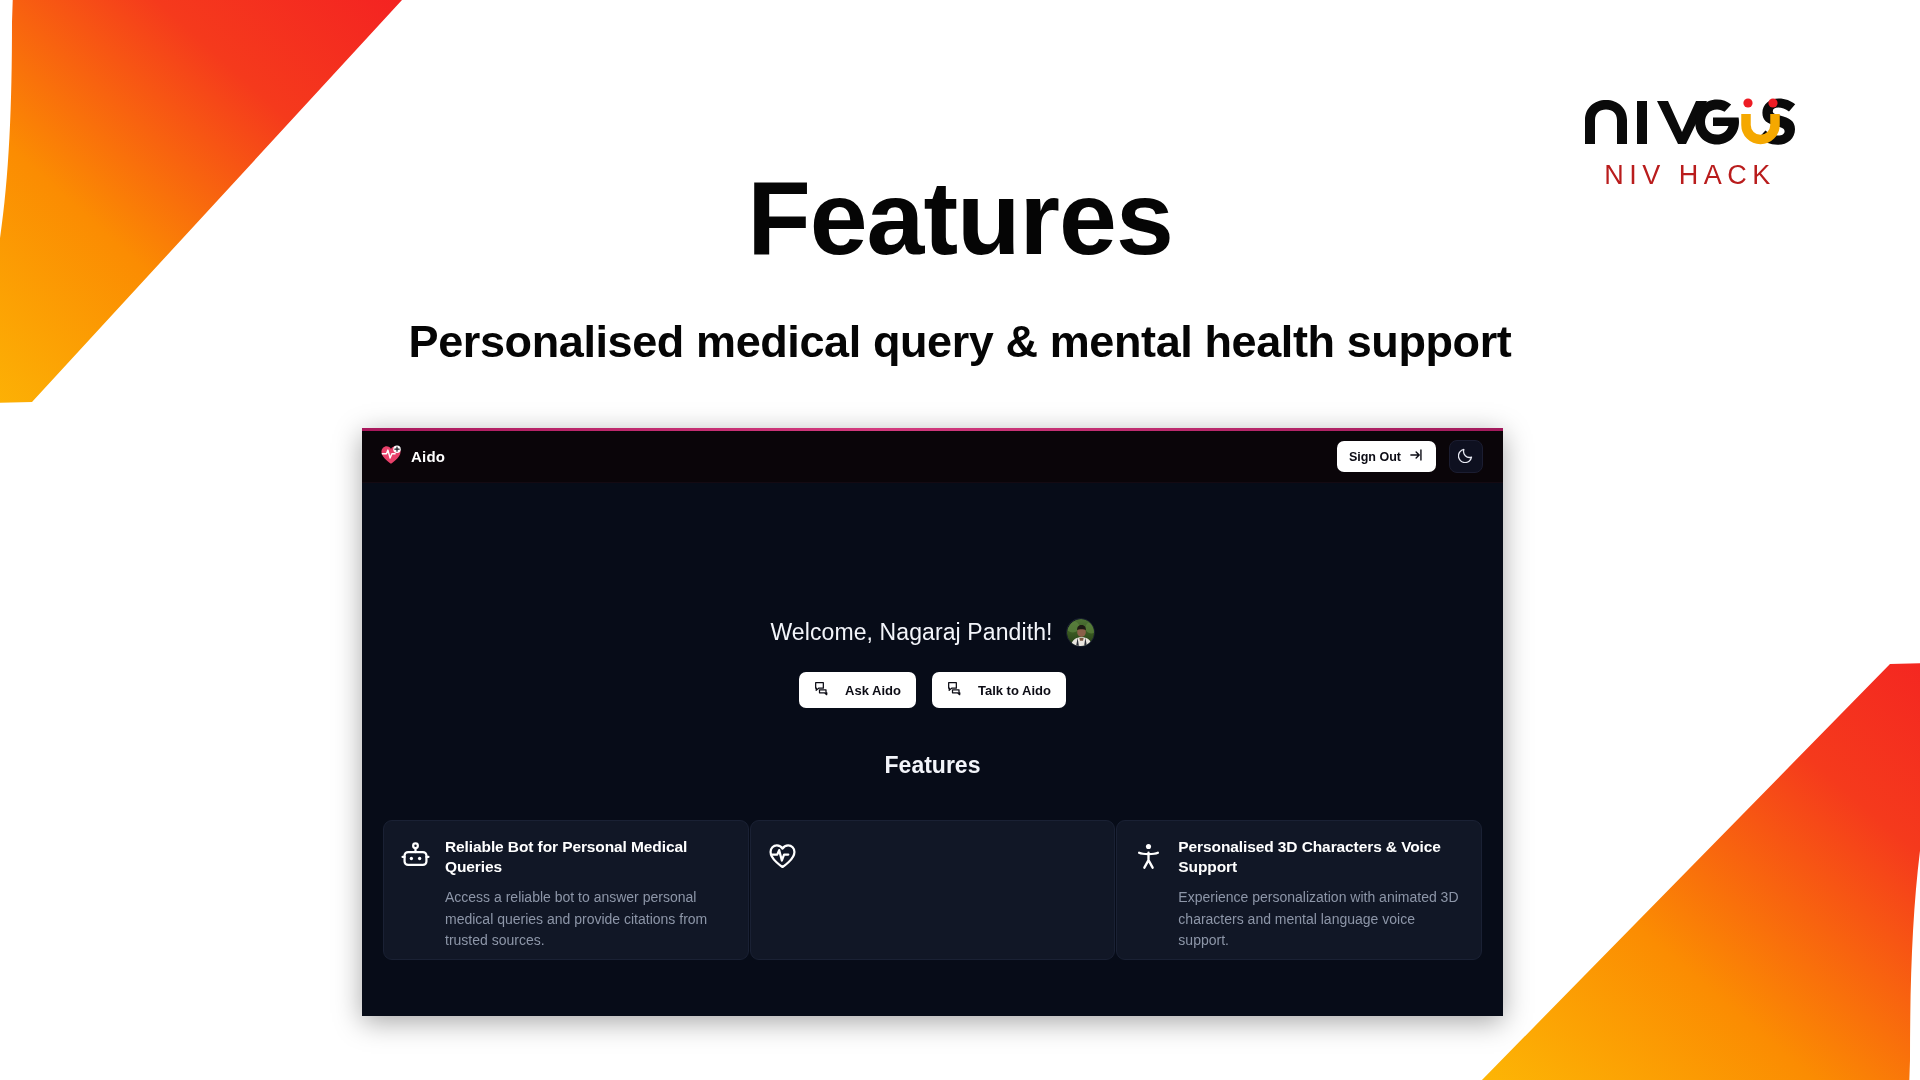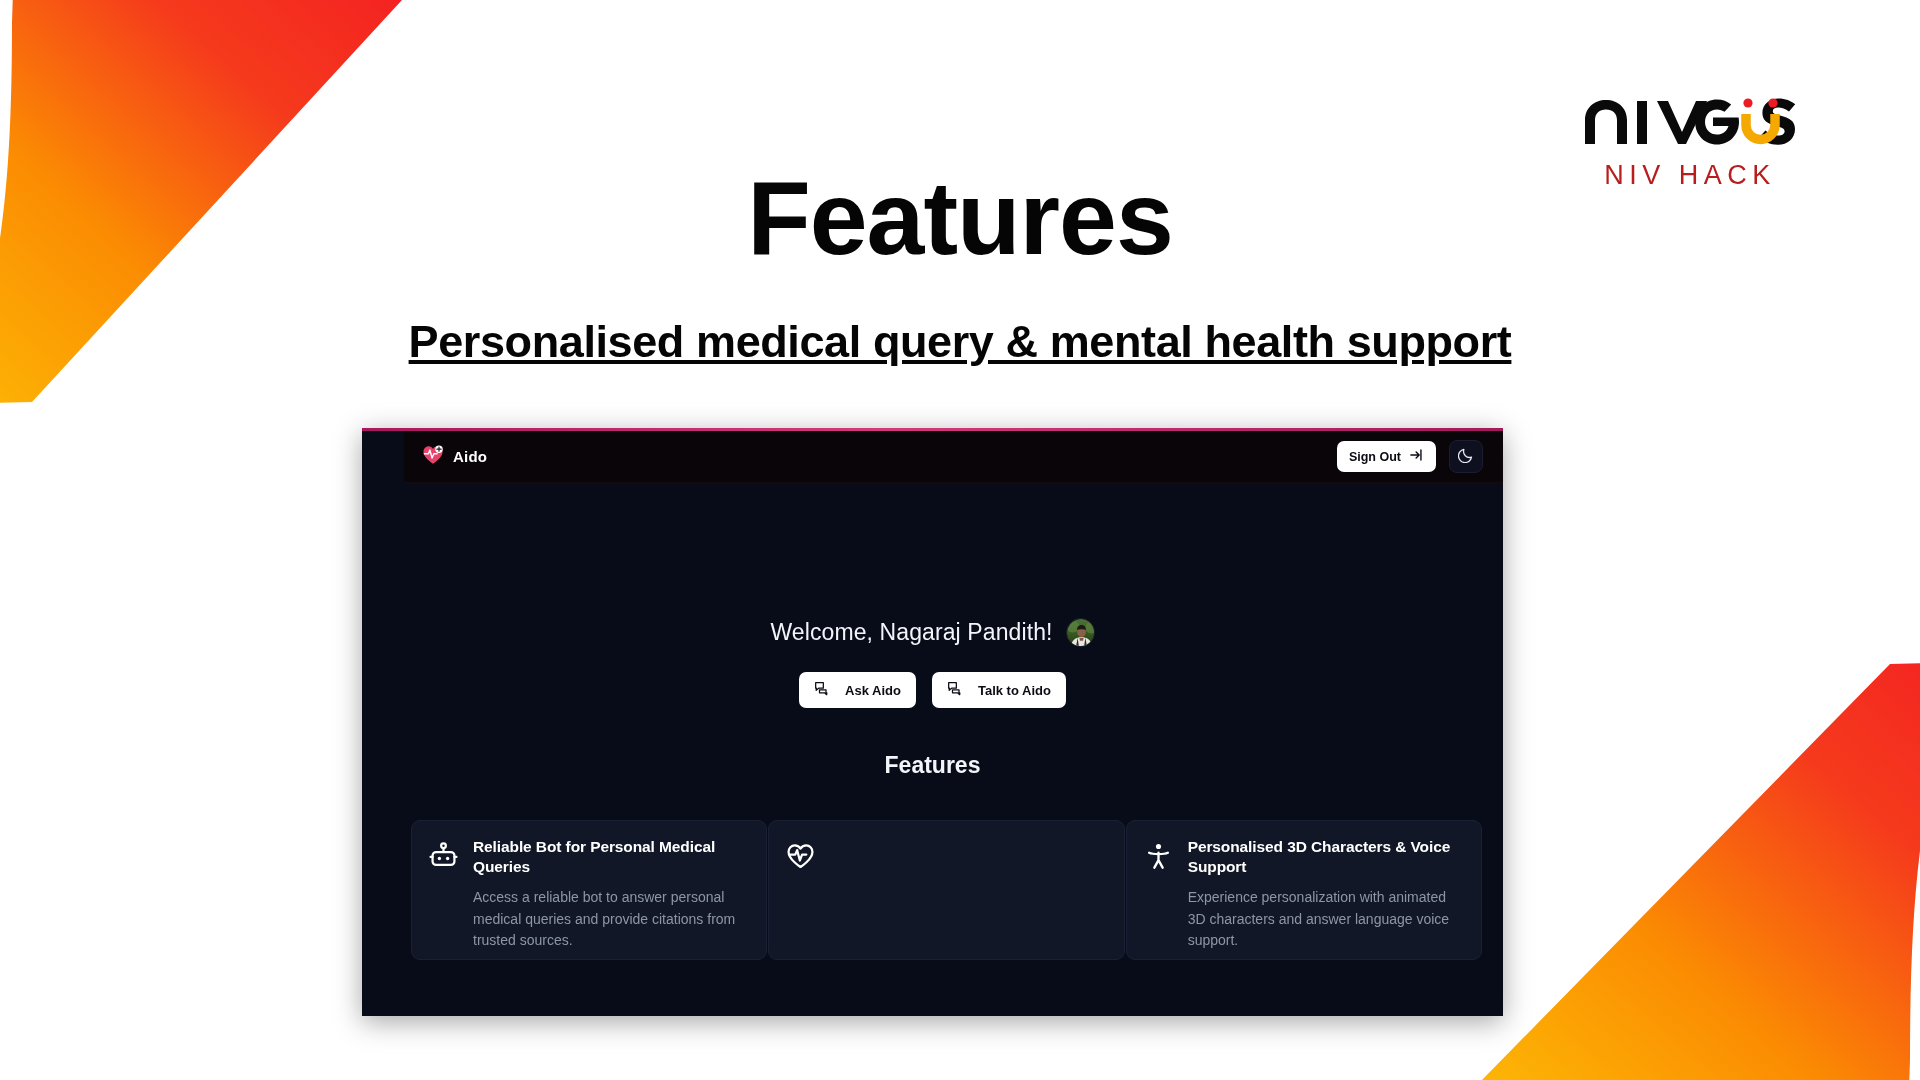--- a/index.html
+++ b/index.html
@@ -31,41 +31,40 @@
   .page-title {
     position:absolute; top:166px; left:0; width:1920px;
     text-align:center;
     font-size:104px; font-weight:700; letter-spacing:-1px;
     color:#050505; line-height:1;
   }
   .page-subtitle {
     position:absolute; top:316px; left:0; width:1920px;
     text-align:center;
     font-size:45px; font-weight:700; letter-spacing:-0.4px;
-    color:#050505; line-height:1.15;text-decoration:underline;
+    color:#050505; line-height:1.15;
   }
 
   
   .app-window {
     position:absolute;
     left:362px; top:428px;
     width:1141px; height:588px;
     background:#070c18;
     box-shadow:0 6px 26px rgba(0,0,0,.35);
     overflow:hidden;
   }
   .window-accent { height:3px; width:100%; background:linear-gradient(90deg,#a8185c,#d33a7e 45%,#a21a5c); }
 
   
   .app-header {
     height:52px; background:#0a0509;
     display:flex; align-items:center; justify-content:space-between;
     padding:0 20px 0 18px;
     border-bottom:1px solid #140a12;
-    margin-left:42px;
   }
   .app-brand { display:flex; align-items:center; gap:9px; }
   .app-brand-name { color:#fff; font-size:15px; font-weight:700; letter-spacing:.2px; }
 
   .header-actions { display:flex; align-items:center; gap:13px;justify-content:flex-end; }
   .signout-btn {
     display:flex; align-items:center; gap:9px;
     background:#fff; color:#0b0b14;
     font-size:12.5px; font-weight:700;
     padding:7px 12px; border-radius:7px; border:none; cursor:pointer;
@@ -101,21 +100,21 @@
     font-family:"Liberation Sans", sans-serif;
   }
 
   .features-heading {
     text-align:center; margin-top:44px;
     color:#f3f5fa; font-size:23px; font-weight:700;
   }
 
   .feature-grid {
     display:flex; justify-content:center; gap:1px;
-    margin-top:26px; padding:15px 21px;margin-left:28px;
+    margin-top:26px; padding:15px 21px;
   }
   .feature-card {
     flex:1 1 0; min-width:0;
     background:#111726;
     border:1px solid #1a2134;
     border-radius:9px;
     padding:16px 17px 19px 17px;
     display:flex; gap:15px; align-items:flex-start;
     height:140px;
   }
@@ -321,21 +320,21 @@
         <div class="feature-card">
           <span class="feature-icon">
             <svg width="29" height="29" viewBox="0 0 26 26">
               <circle cx="13" cy="4" r="2.3" fill="#fff"></circle>
               <path d="M4.6 9.6 C8 11.2 18 11.2 21.4 9.6" fill="none" stroke="#fff" stroke-width="2.1" stroke-linecap="round"></path>
               <path d="M13 9.6 V16.2 M13 16.2 L9.3 23 M13 16.2 L16.7 23" fill="none" stroke="#fff" stroke-width="2.1" stroke-linecap="round"></path>
             </svg>
           </span>
           <span class="feature-text">
             <span class="feature-title">Personalised 3D Characters &amp; Voice Support</span>
-            <span class="feature-desc" style="display:block">Experience personalization with animated 3D characters and answer language voice support.</span>
+            <span class="feature-desc" style="display:block">Experience personalization with animated 3D characters and mental language voice support.</span>
           </span>
         </div>
 
       </div>
     </div>
   </div>
 
 </div>
 
 </body></html>

